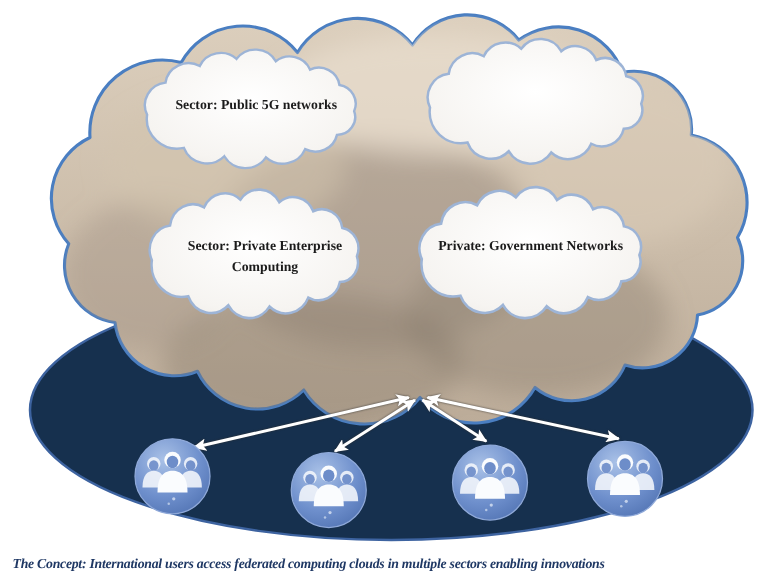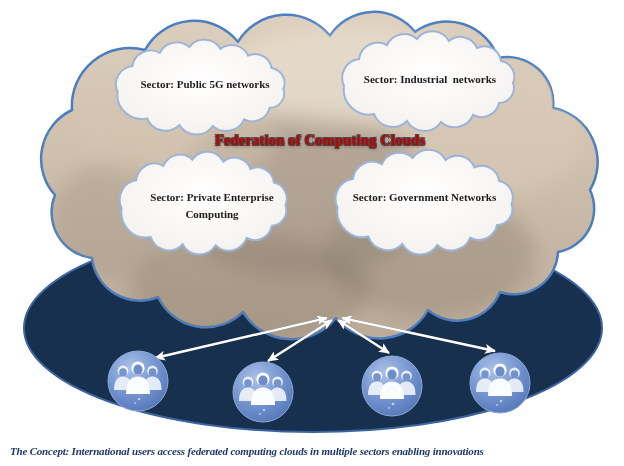--- a/index.html
+++ b/index.html
@@ -143,18 +143,16 @@
       <line x1="342" y1="318" x2="495" y2="351" marker-start="url(#ah)" marker-end="url(#ah)"></line>
     </g>
 
     <use href="#userGroup" x="138" y="381"></use>
     <use href="#userGroup" x="263" y="392"></use>
     <use href="#userGroup" x="392" y="386"></use>
     <use href="#userGroup" x="500" y="383"></use>
   </svg>
 
   <div class="overlay sector-label" id="lbl-public5g">Sector: Public 5G networks</div>
-  <div class="overlay sector-label" id="lbl-industrial">Sector: Industrial  networks</div>
-  <div class="overlay" id="federation-title">Federation of Computing Clouds</div>
   <div class="overlay sector-label" id="lbl-private">Sector: Private Enterprise Computing</div>
-  <div class="overlay sector-label" id="lbl-government">Sector: Government Networks</div>
+  <div class="overlay sector-label" id="lbl-government">Private: Government Networks</div>
   <div class="overlay" id="concept-caption">The Concept: International users access federated computing clouds in multiple sectors enabling innovations</div>
 </div>
 
 </body></html>

